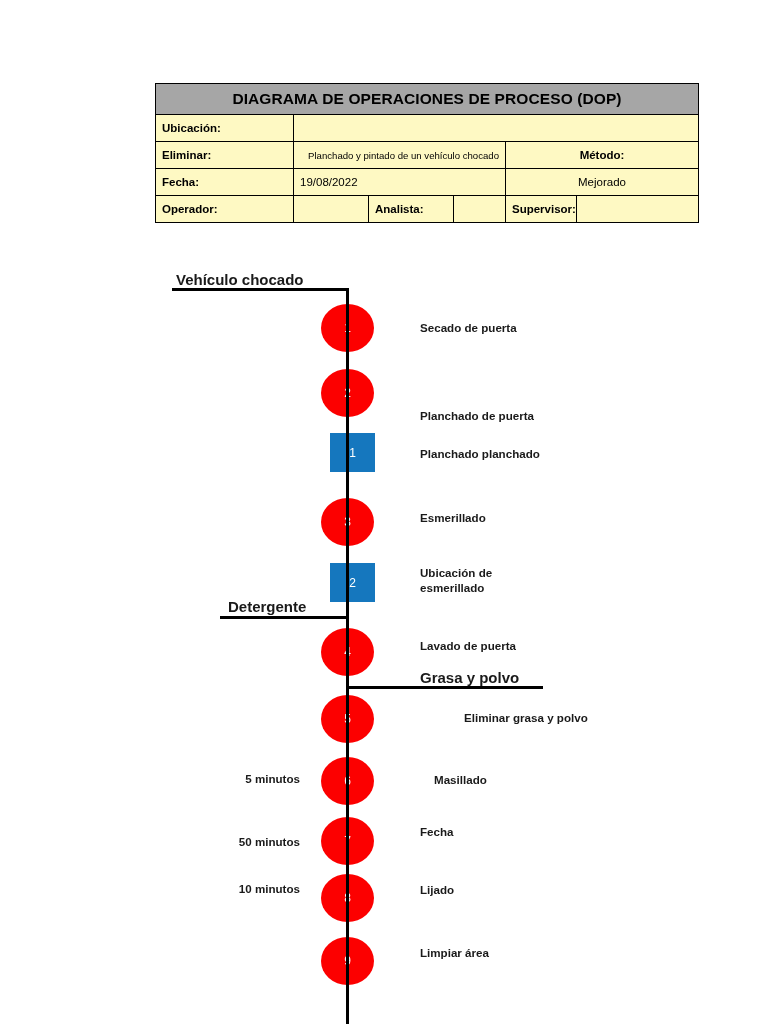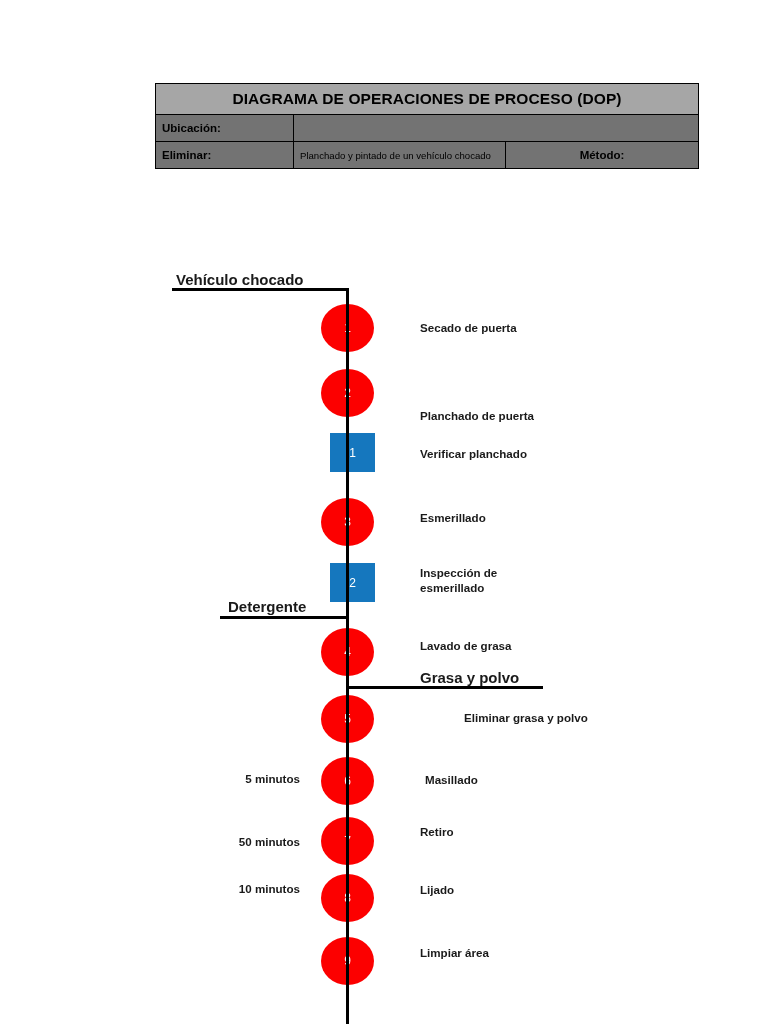--- a/index.html
+++ b/index.html
@@ -24,35 +24,36 @@
     border-collapse: collapse;
     table-layout: fixed;
   }
   .dop-table td {
     border: 1.4px solid #000000;
     padding: 3px 6px;
     font-size: 11.5px;
     font-weight: bold;
     color: #000000;
     vertical-align: middle;
-    background: #737373;
+    background: #fef9c3;
   }
   .title-cell {
     background: #a6a6a6 !important;
     text-align: center;
     font-size: 15.5px !important;
     font-weight: bold;
     letter-spacing: 0.1px;
     height: 31px;
     padding: 2px 4px !important;
   }
   .row-h { height: 27px; }
   .val-cell {
     font-weight: normal !important;
     font-size: 9.6px !important;
+    text-align: right;
   }
   .val-mid {
     font-weight: normal !important;
     font-size: 11.5px !important;
   }
   .ctr { text-align: center; }
 
   
   #flow {
     position: absolute;
@@ -138,20 +139,33 @@
       </tr>
       <tr class="row-h">
         <td>Ubicación:</td>
         <td colspan="5" class="val-cell"></td>
       </tr>
       <tr class="row-h">
         <td>Eliminar:</td>
         <td colspan="3" class="val-cell">Planchado y pintado de un vehículo chocado</td>
         <td colspan="2" class="ctr">Método:</td>
       </tr>
+      <tr class="row-h">
+        <td>Fecha:</td>
+        <td colspan="3" class="val-mid">19/08/2022</td>
+        <td colspan="2" class="ctr val-mid">Mejorado</td>
+      </tr>
+      <tr class="row-h">
+        <td>Operador:</td>
+        <td class="val-mid"></td>
+        <td>Analista:</td>
+        <td class="val-mid"></td>
+        <td>Supervisor:</td>
+        <td class="val-mid"></td>
+      </tr>
     </tbody>
   </table>
 
   <div id="flow">
 
     <div class="hline" style="left:172px; top:288px; width:176px;"></div>
     <div class="mlabel" style="left:176px; top:271px;">Vehículo chocado</div>
 
     <div class="spine" style="top:288px; height:736px;"></div>
 
@@ -167,53 +181,53 @@
     <div class="rlabel" style="left:420px; top:320px;">Secado de puerta</div>
 
     <div class="node op" style="left:321px; top:369px;">
       <span class="node-num">2</span>
     </div>
     <div class="rlabel" style="left:420px; top:384px;margin-top:24px;">Planchado de puerta</div>
 
     <div class="node insp" style="left:330px; top:433px;">
       <span class="node-num">1</span>
     </div>
-    <div class="rlabel" style="left:420px; top:446px;">Verificar planchado</div>
+    <div class="rlabel" style="left:420px; top:446px;">Planchado planchado</div>
 
     <div class="node op" style="left:321px; top:498px;">
       <span class="node-num">3</span>
     </div>
     <div class="rlabel" style="left:420px; top:510px;">Esmerillado</div>
 
     <div class="node insp" style="left:330px; top:563px;">
       <span class="node-num">2</span>
     </div>
-    <div class="rlabel" style="left:420px; top:565px;">Inspección de
+    <div class="rlabel" style="left:420px; top:565px;">Ubicación de
 esmerillado</div>
 
     <div class="node op" style="left:321px; top:628px;">
       <span class="node-num">4</span>
     </div>
-    <div class="rlabel" style="left:420px; top:638px;">Lavado de grasa</div>
+    <div class="rlabel" style="left:420px; top:638px;">Lavado de puerta</div>
 
     <div class="node op" style="left:321px; top:695px;">
       <span class="node-num">5</span>
     </div>
     <div class="rlabel" style="left:420px; top:710px;margin-left:44px;">Eliminar grasa y polvo</div>
 
     <div class="node op" style="left:321px; top:757px;">
       <span class="node-num">6</span>
     </div>
-    <div class="rlabel" style="left:425px; top:772px;">Masillado</div>
+    <div class="rlabel" style="left:434px; top:772px;">Masillado</div>
     <div class="llabel" style="left:170px; top:772px; width:130px;">5 minutos</div>
 
     <div class="node op" style="left:321px; top:817px;">
       <span class="node-num">7</span>
     </div>
-    <div class="rlabel" style="left:420px; top:824px;">Retiro</div>
+    <div class="rlabel" style="left:420px; top:824px;">Fecha</div>
     <div class="llabel" style="left:170px; top:835px; width:130px;">50 minutos</div>
 
     <div class="node op" style="left:321px; top:874px;">
       <span class="node-num">8</span>
     </div>
     <div class="rlabel" style="left:420px; top:882px;text-align:right;">Lijado</div>
     <div class="llabel" style="left:170px; top:882px; width:130px;">10 minutos</div>
 
     <div class="node op" style="left:321px; top:937px;">
       <span class="node-num">9</span>

